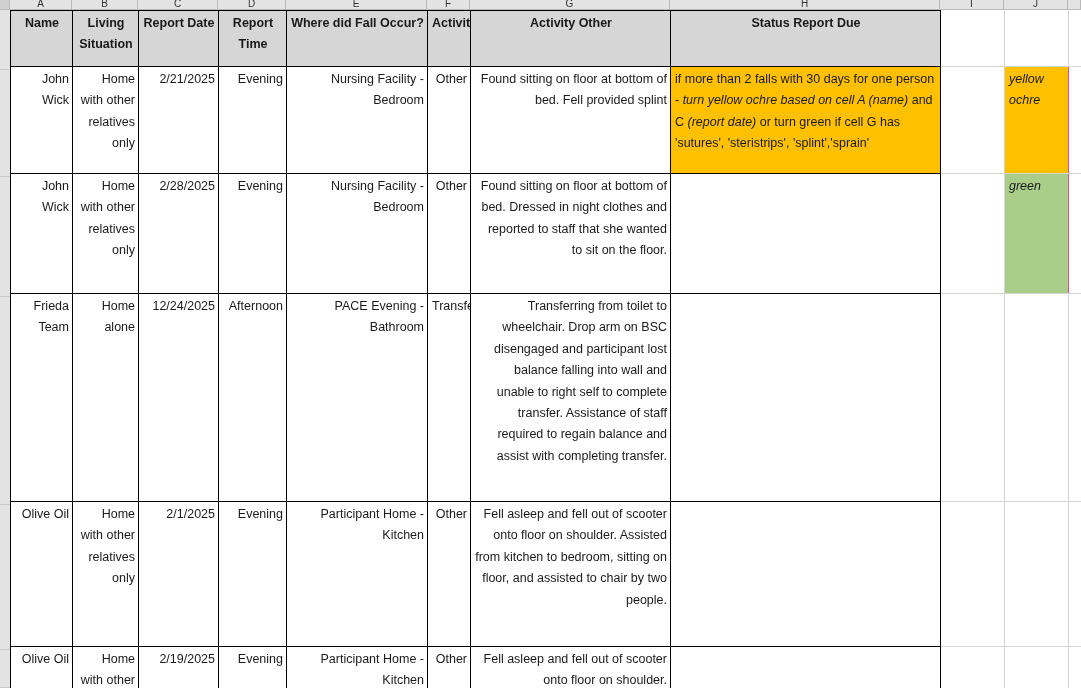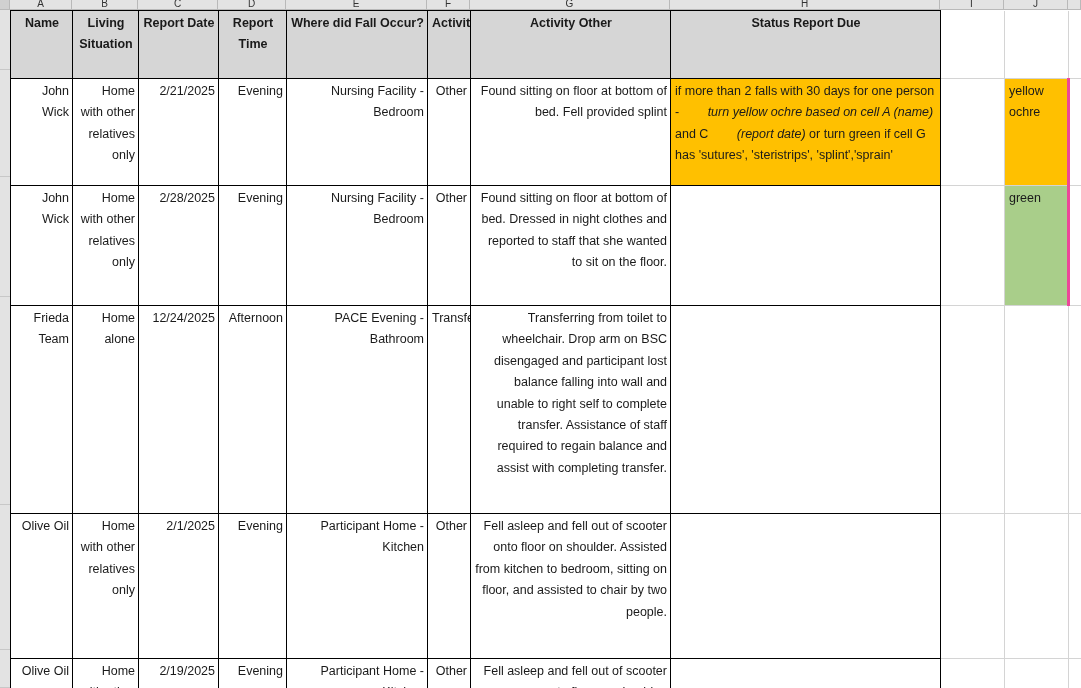--- a/index.html
+++ b/index.html
@@ -138,25 +138,26 @@
   td.fill-green {
     background: #A9CE8A;
   }
   td.note-cell {
     border-left: 1px solid #000000;
     border-right: 1px solid #000000;
     border-bottom: 1px solid #000000;
     background: #FFC000;
     line-height: 21.4px;
   }
-  td.note-cell .it { font-style: italic; margin-left: 25px; }
+  td.note-cell .it { font-style: italic; }
 
   td.swatch {
-    border-right: 3px solid #ec4899;
+    border-right: 1px solid #ec4899;
     border-bottom: 1px solid #d4d4d4;
+    font-style: italic;
   }
 
   
   col.c-a { width: 62px; }
   col.c-b { width: 66px; }
   col.c-c { width: 80px; }
   col.c-d { width: 68px; }
   col.c-e { width: 141px; }
   col.c-f { width: 43px; }
   col.c-g { width: 200px; }
@@ -204,21 +205,21 @@
         <col class="c-e">
           <col class="c-f">
           <col class="c-g">
           <col class="c-h">
         <col class="c-i">
           <col class="c-j">
           <col class="c-k">
       </colgroup>
 
       <tbody>
-          <tr class="header-row" style="height:68px">
+          <tr class="header-row" style="height:56px">
         <th>Name</th>
         <th>Living Situation</th>
         <th>Report Date</th>
         <th>Report Time</th>
         <th>Where did Fall Occur?</th>
         <th>Activity</th>
         <th>Activity Other</th>
         <th>Status Report Due</th>
         <th class="blank-head"></th>
         <th class="blank-head"></th>

